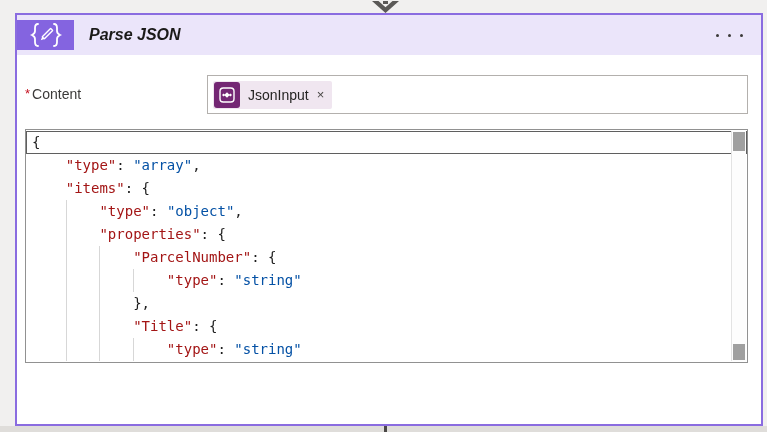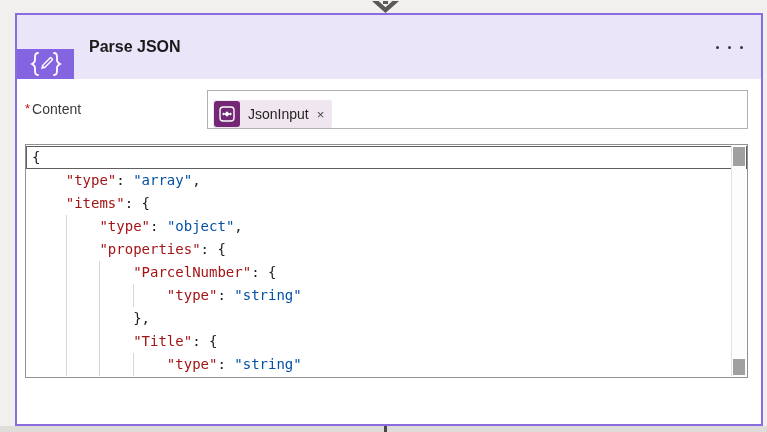--- a/index.html
+++ b/index.html
@@ -24,47 +24,47 @@
   .top-arrow{position:absolute;left:370px;top:0;width:31px;height:13px;}
   .bottom-stem{position:absolute;left:384px;top:426px;width:3px;height:6px;background:#4a4846;}
   .bottom-strip{position:absolute;left:0;top:426px;width:767px;height:6px;background:#dfddda;z-index:-1;}
 
   
   .card{
     position:absolute;left:15px;top:13px;width:748px;height:413px;
     background:#fff;border:2px solid var(--card-border);
   }
   .card-header{
-    height:64px;background:var(--header-bg);display:flex;align-items:flex-end;
+    height:40px;background:var(--header-bg);display:flex;align-items:center;font-style:italic;
   }
   .icon-box{
     width:57px;flex:0 0 57px;background:var(--accent);
     display:flex;align-items:center;justify-content:center;
   }
   .card-title{
     align-self:center;margin-left:15px;font-size:16px;font-weight:600;color:#1b1a19;
   }
   .menu-dots{
     margin-left:auto;align-self:center;margin-right:14px;
     display:flex;gap:9px;padding:8px 4px;cursor:pointer;
   }
   .menu-dots i{width:3px;height:3px;border-radius:50%;background:#3b3a39;display:block;}
 
-  .card-body{padding:11px 13px 0 8px;}
+  .card-body{padding:20px 13px 0 8px;}
   .field-row{display:flex;align-items:flex-start;}
   .field-row.content{margin-bottom:15px;}
   .field-label{
     width:182px;flex:0 0 182px;padding-top:11px;font-size:14px;color:#3b3a39;
   }
   .req{color:#c50f1f;margin-right:2px;font-size:13px;vertical-align:top;}
 
   
   .text-input{
     flex:1;height:39px;background:#fff;border:1px solid #b3b0ad;
-    display:flex;align-items:flex-end;padding-left:5px;cursor:text;
+    display:flex;align-items:center;padding-left:5px;cursor:text;
   }
   .token-pill{
     display:inline-flex;align-items:center;background:var(--token-bg);
     height:28px;border-radius:2px;padding-right:8px;cursor:pointer;
   }
   .token-icon{
     width:26px;height:26px;background:var(--token-icon-bg);border-radius:3px;
     margin:1px 8px 1px 1px;display:flex;align-items:center;justify-content:center;
   }
   .token-text{font-size:14px;color:#252423;}

